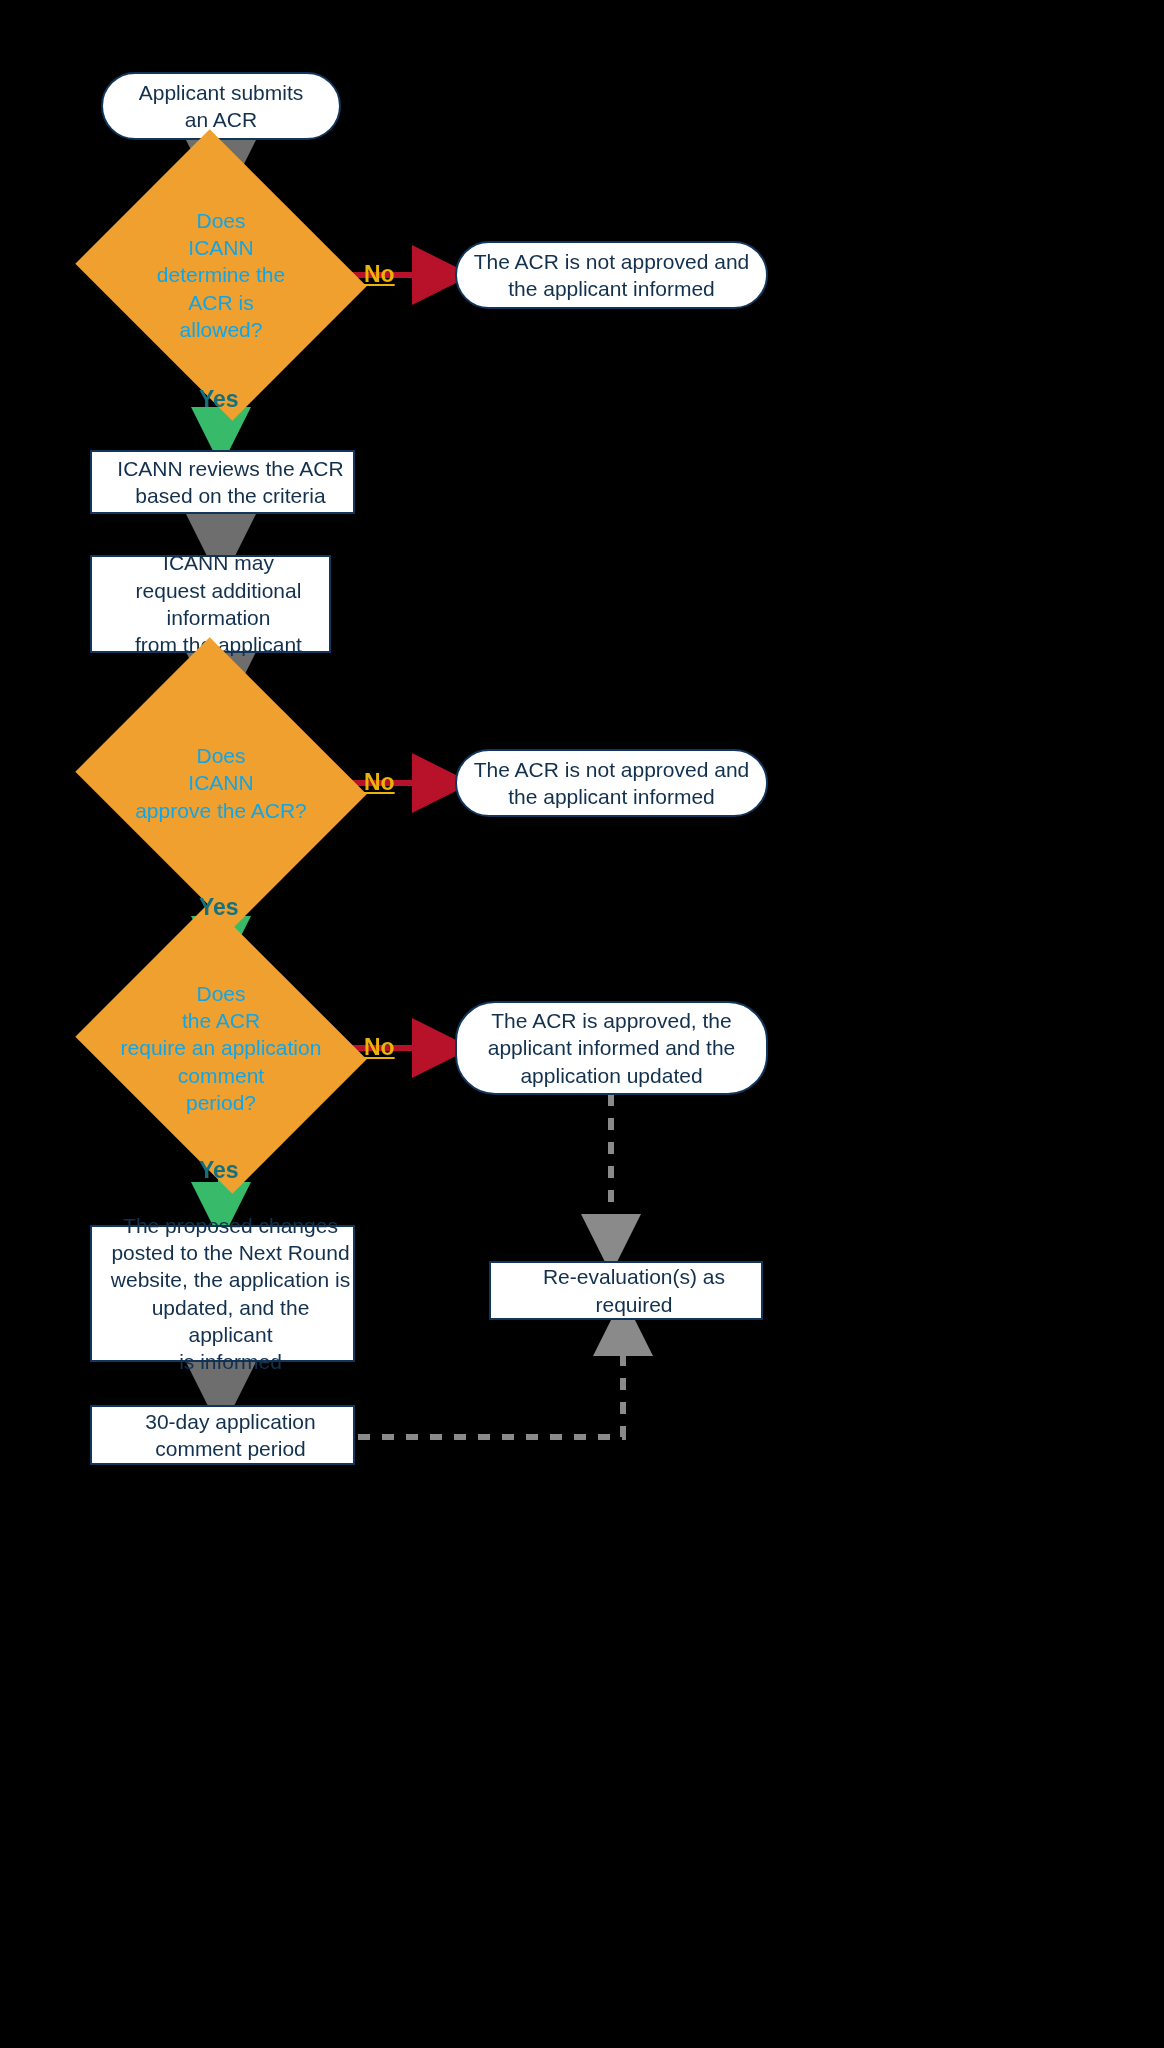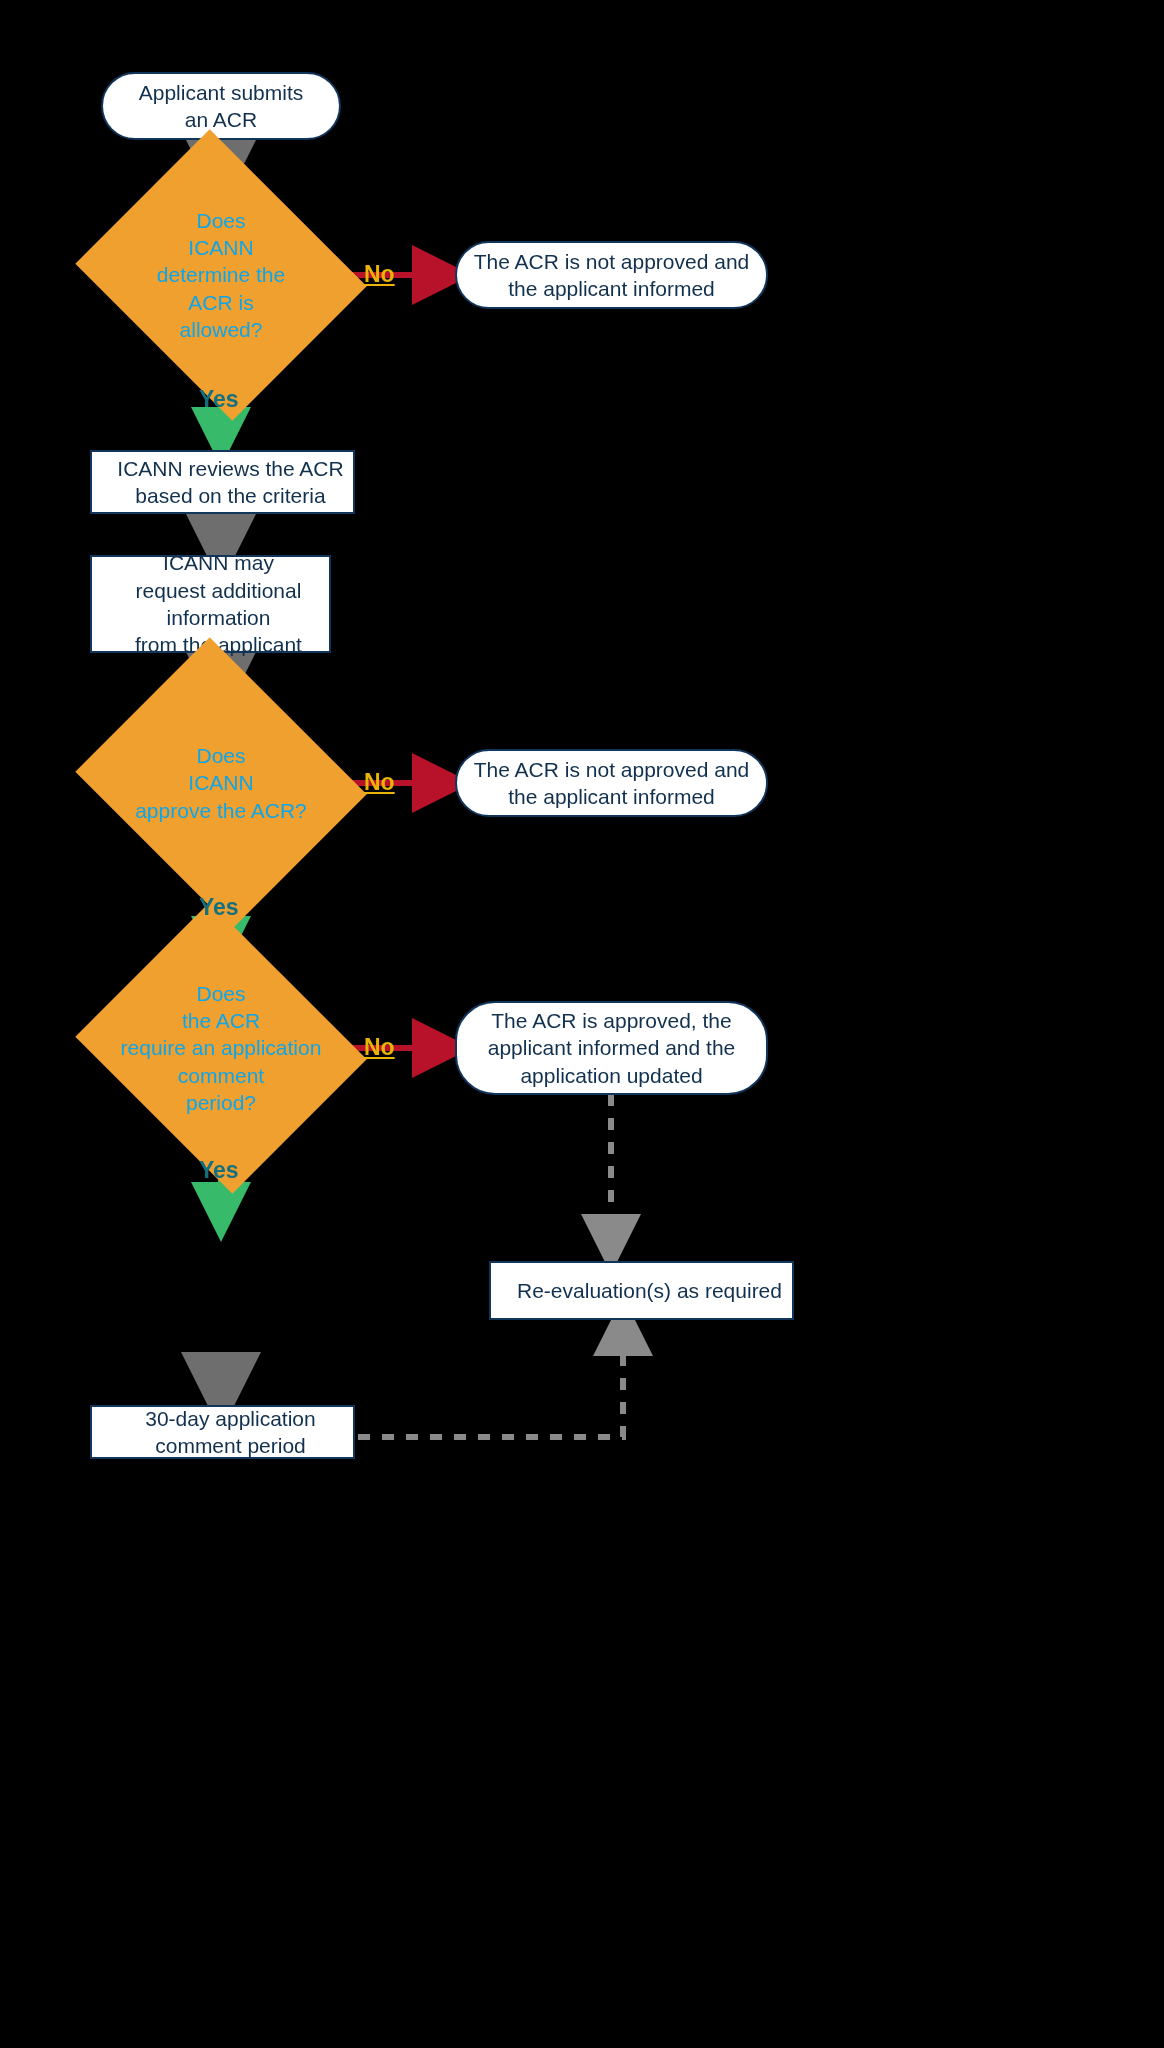--- a/index.html
+++ b/index.html
@@ -185,26 +185,33 @@
 comment
 period?</span>
   </div>
 
   <div class="node pill" style="left:455px;top:1001px;width:313px;height:94px;">
     <span class="txt">The ACR is approved, the
 applicant informed and the
 application updated</span>
   </div>
 
-
-  <div class="node rect" style="left:489px;top:1261px;width:305px;height:59px;">
+  <div class="node rect" style="left:90px;top:1225px;width:265px;height:137px;">
+    <span class="txt">The proposed changes
+posted to the Next Round
+website, the application is
+updated, and the applicant
+is informed</span>
+  </div>
+
+  <div class="node rect" style="left:489px;top:1261px;width:274px;height:59px;">
     <span class="txt">Re-evaluation(s) as required</span>
   </div>
 
-  <div class="node rect" style="left:90px;top:1405px;width:265px;height:54px;">
+  <div class="node rect" style="left:90px;top:1405px;width:265px;height:60px;">
     <span class="txt">30-day application
 comment period</span>
   </div>
 
   <div class="edge-label lbl-no" style="left:364px;top:261px;">No</div>
 
   <div class="edge-label lbl-yes" style="left:199px;top:386px;">Yes</div>
 
   <div class="edge-label lbl-no" style="left:364px;top:769px;">No</div>
 

